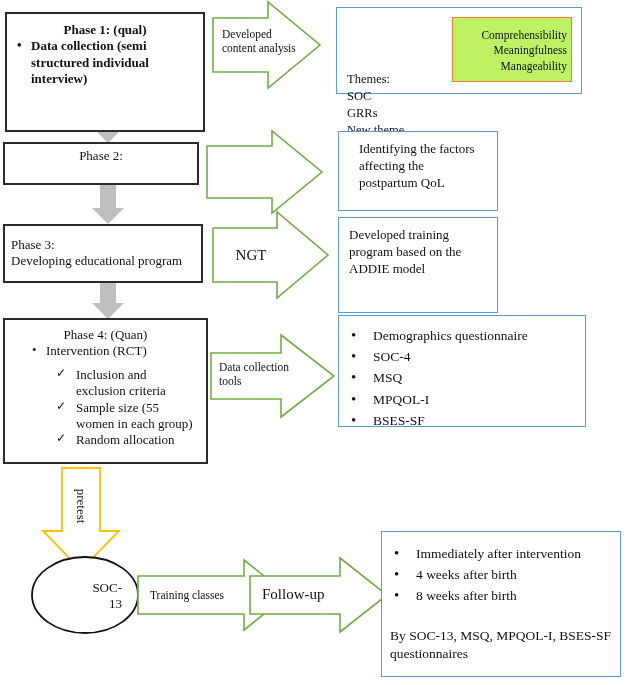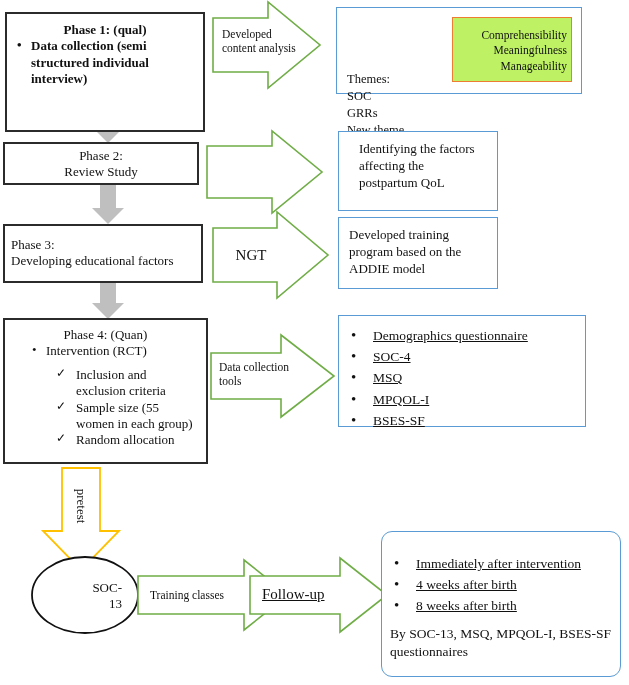--- a/index.html
+++ b/index.html
@@ -54,21 +54,21 @@
   }
   .orange-box{
     border:1.6px solid #ed7d31;
     background:#bef264;
     font-size:11.5px;
     line-height:1.33;
     text-align:right;
     color:#111;
   }
 
-  .blue-box ul.bul-big{margin:0;padding:0;list-style:none;text-decoration:underline;}
+  .blue-box ul.bul-big{margin:0;padding:0;list-style:none;}
   .blue-box ul.bul-big>li{
     position:relative;padding-left:26px;margin:0 0 3px 0;
     font-size:13.5px;line-height:1.35;
   }
   .blue-box ul.bul-big>li:before{
     content:"\2022";position:absolute;left:4px;top:-2px;font-size:15px;
   }
 
   
   svg.layer{position:absolute;left:0;top:0;width:629px;height:685px;overflow:visible;}
@@ -100,21 +100,21 @@
   .soc-label{
     position:absolute;
     text-align:right;
     font-size:13px;
     line-height:1.22;
     color:#111;
   }
   .themes-text{
     font-size:12.5px;line-height:1.36;
   }
-  .note-text{font-size:13.5px;line-height:1.34;margin-top:9px;}
+  .note-text{font-size:13.5px;line-height:1.34;margin-top:21px;}
 </style>
 </head>
 <body>
 
 <div class="stage">
 
   <svg class="layer" viewBox="0 0 629 685">
 
     <g>
       <path class="arrow-gray" d="M100,104 L116,104 L116,127 L124,127 L108,143 L92,127 L100,127 Z"></path>
@@ -182,35 +182,34 @@
     </div>
     <div class="abs orange-box" style="left:115px;top:9px;width:120px;height:65px;padding:10px 4px 0 4px;">
       <div>Comprehensibility</div>
       <div>Meaningfulness</div>
       <div>Manageability</div>
     </div>
   </div>
 
   <div class="abs phase-box" style="left:3px;top:142px;width:196px;height:43px;padding:4px 8px;text-align:center;">
     <div>Phase 2:</div>
-    <div>Review Study</div>
   </div>
 
   <div class="abs blue-box" style="left:338px;top:131px;width:160px;height:80px;padding:9px 20px;">
     <div>Identifying the factors affecting the postpartum QoL</div>
   </div>
 
   <div class="abs phase-box" style="left:3px;top:224px;width:200px;height:59px;padding:11px 6px;text-align:left;">
     <div>Phase 3:</div>
-    <div>Developing educational factors</div>
+    <div>Developing educational program</div>
   </div>
 
   <div class="arrow-label big center" style="left:226px;top:246px;width:50px;">NGT</div>
 
-  <div class="abs blue-box" style="left:338px;top:217px;width:160px;height:72px;padding:9px 10px;">
+  <div class="abs blue-box" style="left:338px;top:217px;width:160px;height:96px;padding:9px 10px;">
     <div>Developed training program based on the ADDIE model</div>
   </div>
 
   <div class="abs phase-box" style="left:3px;top:318px;width:205px;height:146px;padding:7px 7px 0 7px;">
     <div class="phase-title">Phase 4: (Quan)</div>
     <ul class="bul" style="padding-left:18px;">
       <li>Intervention (RCT)</li>
     </ul>
     <ul class="chk" style="padding-left:42px;margin-top:7px;">
       <li>Inclusion and exclusion criteria</li>
@@ -233,23 +232,23 @@
 
   <div class="rot-label" style="left:58px;top:498px;width:46px;text-align:center;">pretest</div>
 
   <div class="soc-label" style="left:48px;top:580px;width:74px;">
     <div>SOC-</div>
     <div>13</div>
   </div>
 
   <div class="arrow-label" style="left:150px;top:588px;width:96px;">Training classes</div>
 
-  <div class="arrow-label big" style="left:262px;top:585px;width:80px;text-decoration:underline;">Follow-up</div>
-
-  <div class="abs blue-box" style="left:381px;top:531px;width:240px;height:146px;padding:23px 8px;border-radius:11px;">
+  <div class="arrow-label big" style="left:262px;top:585px;width:80px;">Follow-up</div>
+
+  <div class="abs blue-box" style="left:381px;top:531px;width:240px;height:146px;padding:13px 8px;">
     <ul class="bul-big">
       <li>Immediately after intervention</li>
       <li>4 weeks after birth</li>
       <li>8 weeks after birth</li>
     </ul>
     <div class="note-text">By SOC-13, MSQ, MPQOL-I, BSES-SF questionnaires</div>
   </div>
 
 </div>
 

